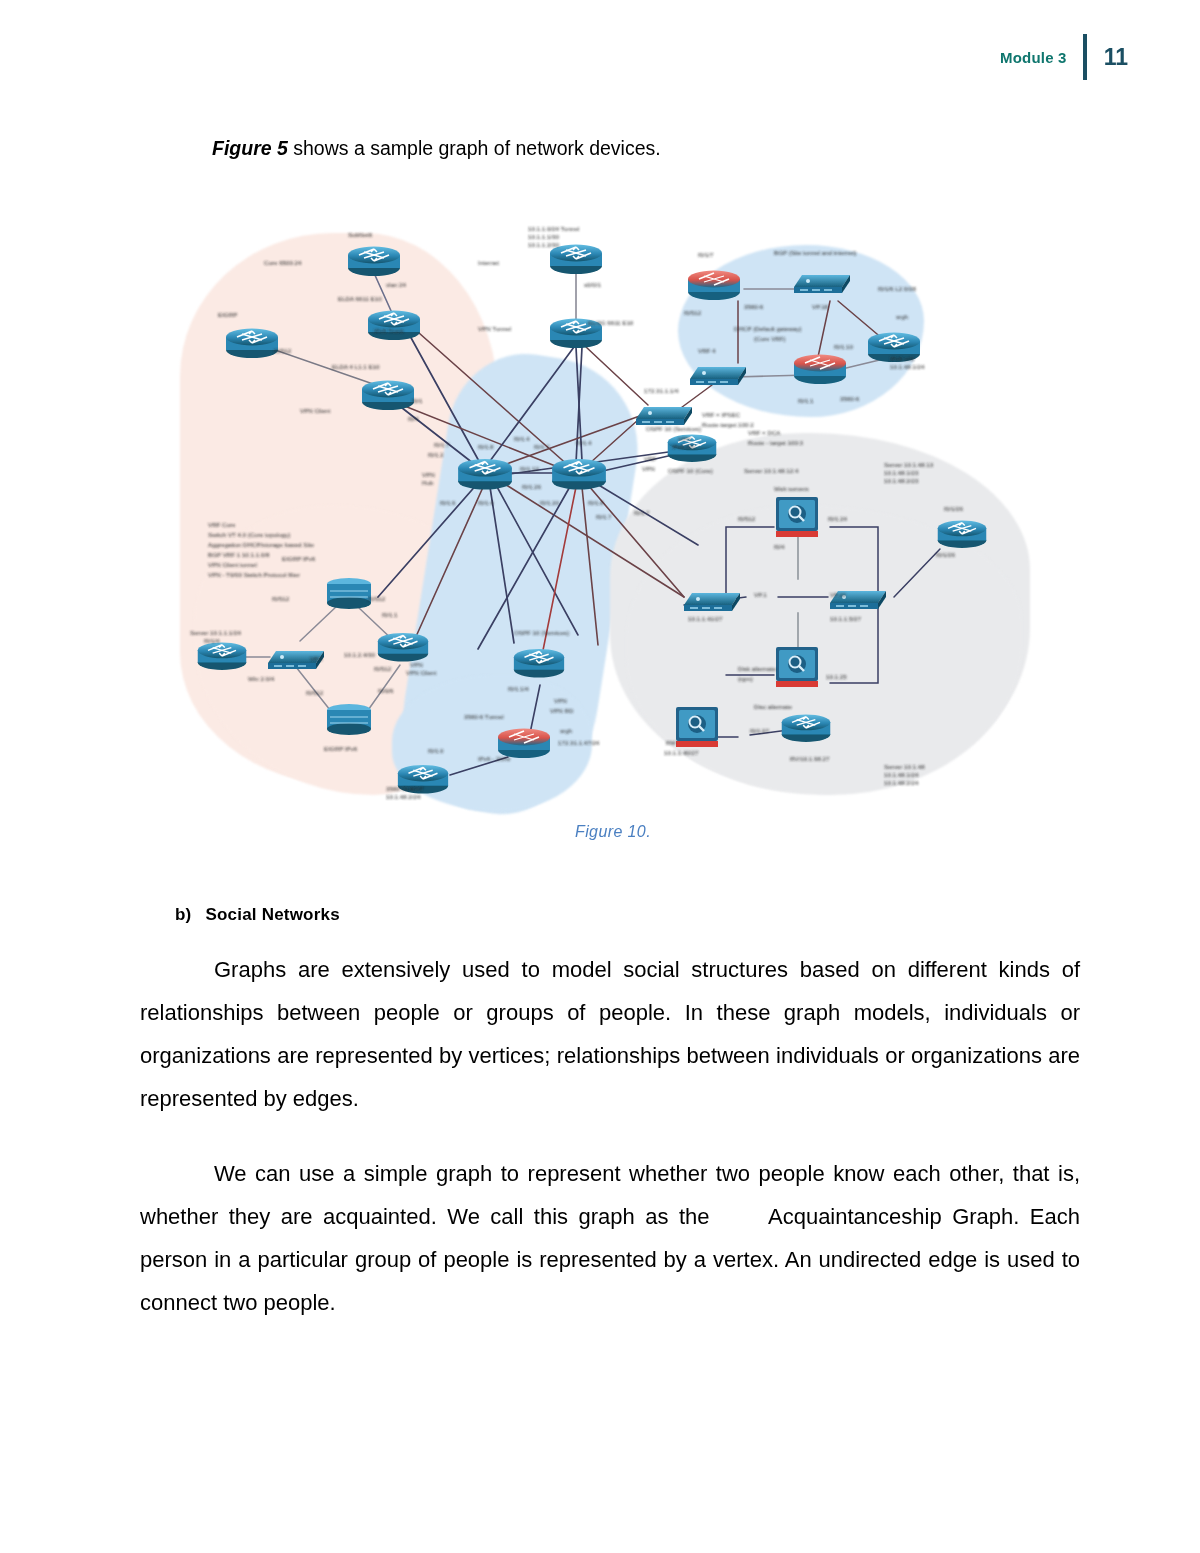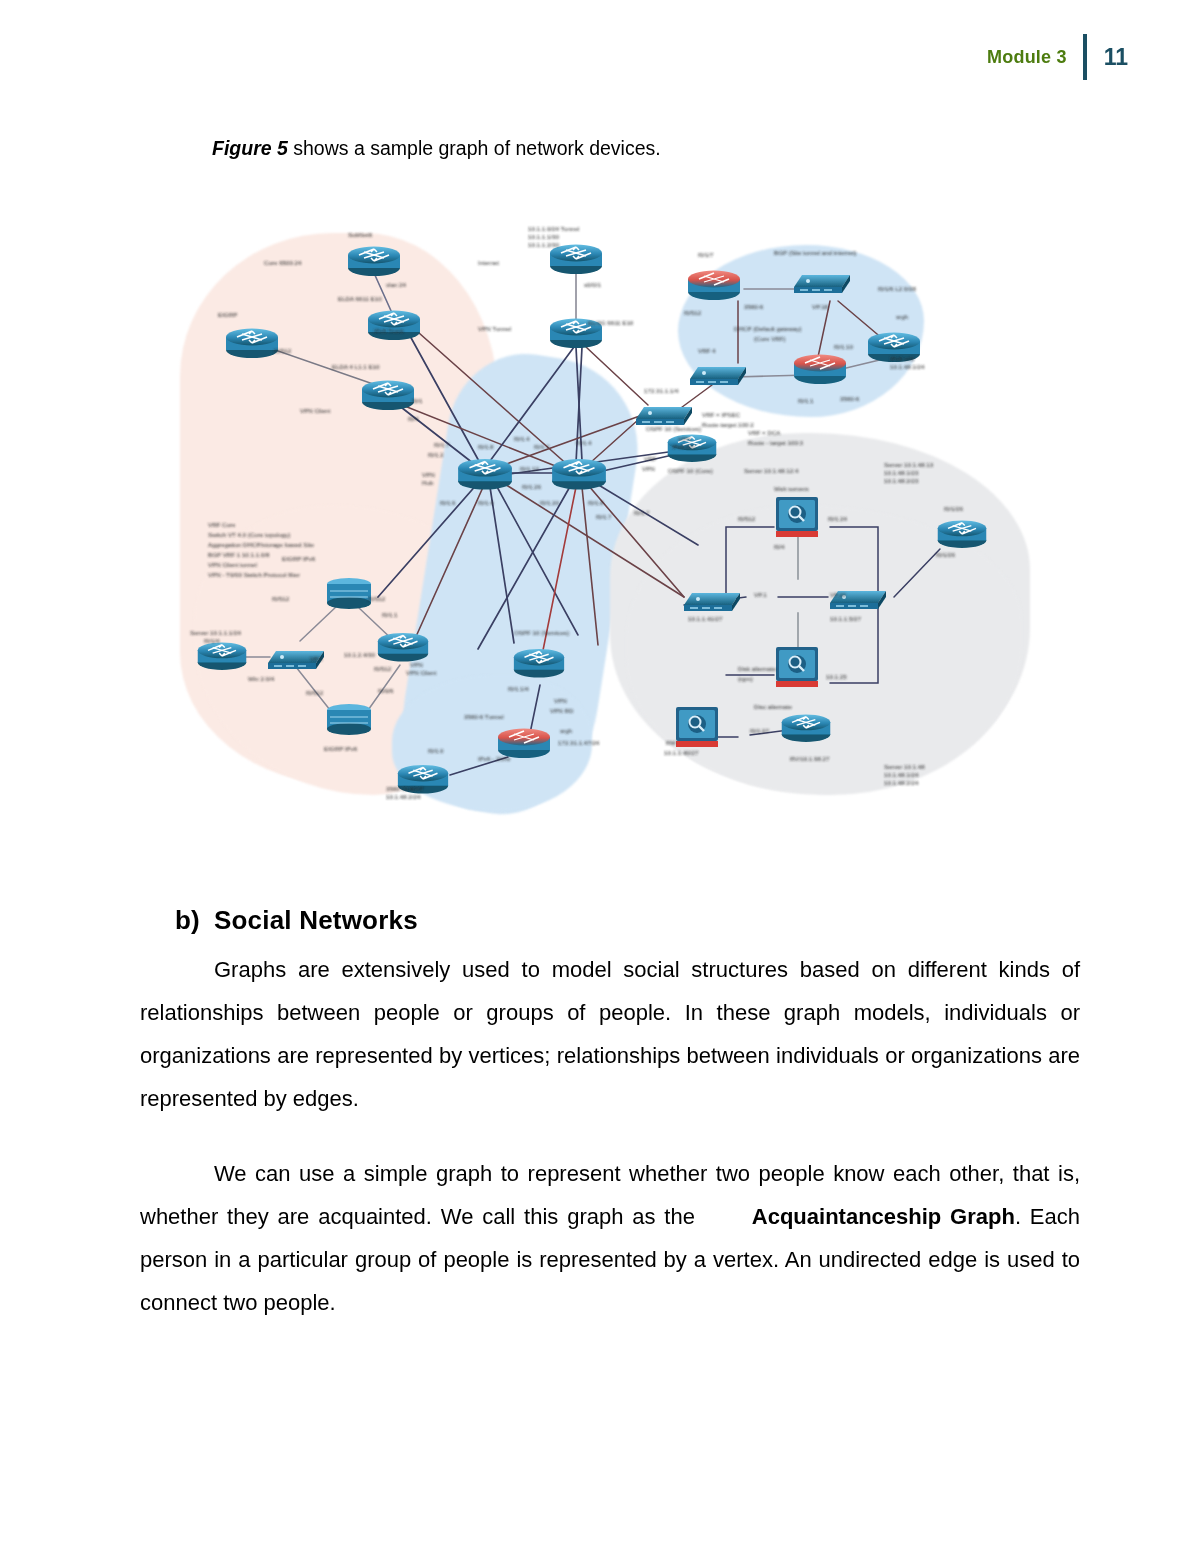--- a/index.html
+++ b/index.html
@@ -19,23 +19,23 @@
   
   .page-header {
     position: absolute;
     top: 34px;
     right: 72px;
     display: flex;
     align-items: center;
     height: 46px;
   }
   .header-module {
-    font-size: 18px;
+    font-size: 15px;
     font-weight: bold;
-    color: #4d7c0f;
+    color: #0f766e;
     letter-spacing: .2px;
     padding-right: 16px;
     line-height: 1;
   }
   .header-rule {
     width: 4px;
     height: 46px;
     background: #1b4f63;
   }
   .header-pageno {
@@ -141,41 +141,41 @@
   .blur-text {
     font-family: "Liberation Sans", sans-serif;
     fill: #2a2a2a;
   }
 
   
   .section-heading {
     position: absolute;
     left: 35px;
     top: 905px;
-    font-size: 26px;
+    font-size: 17px;
     font-weight: bold;
     letter-spacing: .2px;
     text-align: right;
   }
   .section-heading .marker { padding-right: 14px; }
 
   p.body-para {
     position: absolute;
     left: 0;
     width: 940px;
     margin: 0;
     font-size: 22px;
     line-height: 43px;
     text-align: justify;
     text-justify: inter-word;
   }
   p.para-1 { top: 948px; }
   p.para-2 { top: 1152px; }
   .indent { display: inline-block; width: 74px; }
-  strong { font-weight: bold; margin-left: 48px; }
+  strong { font-weight: normal; margin-left: 48px; }
 </style>
 </head>
 <body>
 
 <div class="page-header">
   <div class="header-module">Module 3</div>
   <div class="header-rule"></div>
   <div class="header-pageno">11</div>
 </div>
 
@@ -491,20 +491,21 @@
           <text x="382" y="528">srgh</text>
           <text x="380" y="540">172.31.1.47/24</text>
           <text x="300" y="556">IPv6 - 2Ghz</text>
           <text x="250" y="548">f0/1.0</text>
           <text x="208" y="586">3560 CLIENT</text>
           <text x="208" y="594">10.1.48.2/24</text>
         </g>
       </svg>
     </div>
 
+    <div class="figure-caption">Figure 10.</div>
   </div>
 
   <div class="section-heading">
     <span class="marker">b)</span><span>Social Networks</span>
   </div>
 
   <p class="body-para para-1"><span class="indent"></span><span>Graphs are extensively used to model social structures based on different kinds of relationships between people or groups of people. In these graph models, individuals or organizations are represented by vertices; relationships between individuals or organizations are represented by edges.</span></p>
 
   <p class="body-para para-2"><span class="indent"></span><span>We can use a simple graph to represent whether two people know each other, that is, whether they are acquainted. We call this graph as the </span><strong>Acquaintanceship Graph</strong><span>. Each person in a particular group of people is represented by a vertex. An undirected edge is used to connect two people.</span></p>
 

